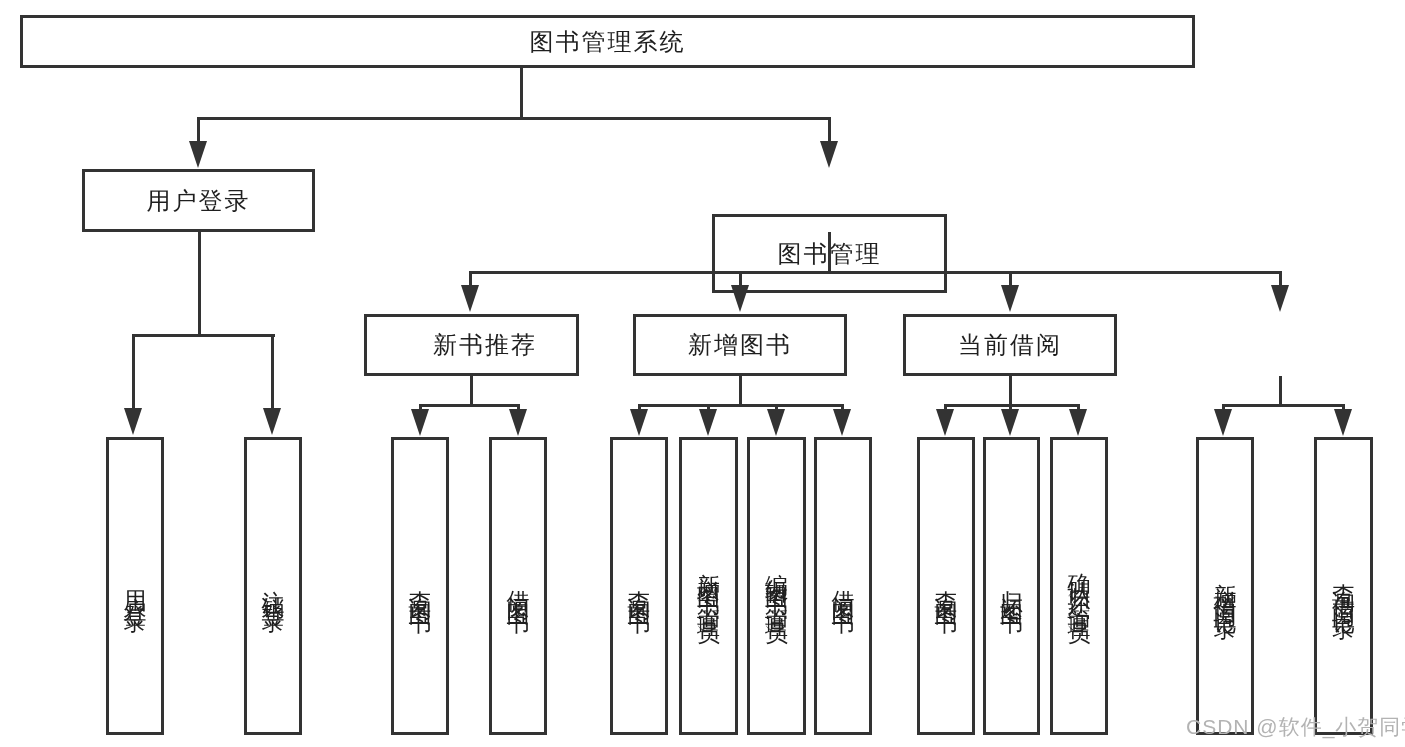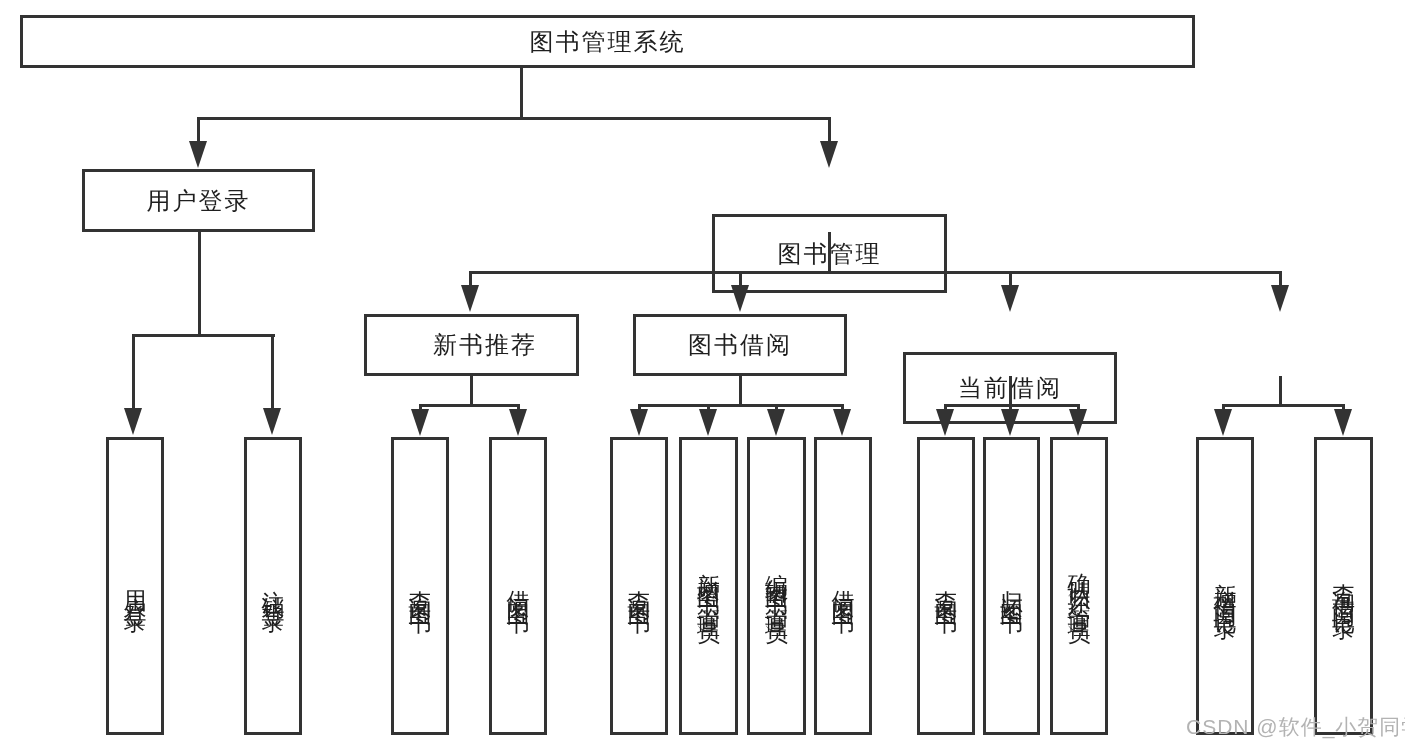--- a/index.html
+++ b/index.html
@@ -105,23 +105,23 @@
   <div class="tri" style="left:731px; top:285px;"></div>
   <div class="vline" style="left:1009px; top:271px; height:17px;"></div>
   <div class="tri" style="left:1001px; top:285px;"></div>
   <div class="vline" style="left:1279px; top:271px; height:17px;"></div>
   <div class="tri" style="left:1271px; top:285px;"></div>
 
   <div class="box" style="left:364px; top:314px; width:215px; height:62px;padding-left:27px;">
     <span>新书推荐</span>
   </div>
   <div class="box" style="left:633px; top:314px; width:214px; height:62px;">
-    <span>图书借阅</span>
+    <span>新增图书</span>
   </div>
-  <div class="box" style="left:903px; top:314px; width:214px; height:72px;margin-top:38px;">
+  <div class="box" style="left:903px; top:314px; width:214px; height:62px;">
     <span>当前借阅</span>
   </div>
 
   <div class="vline" style="left:470px; top:376px; height:30px;"></div>
   <div class="hline" style="left:419px; top:404px; width:100px;"></div>
   <div class="vline" style="left:419px; top:404px; height:8px;"></div>
   <div class="tri" style="left:411px; top:409px;"></div>
   <div class="vline" style="left:517px; top:404px; height:8px;"></div>
   <div class="tri" style="left:509px; top:409px;"></div>
 

